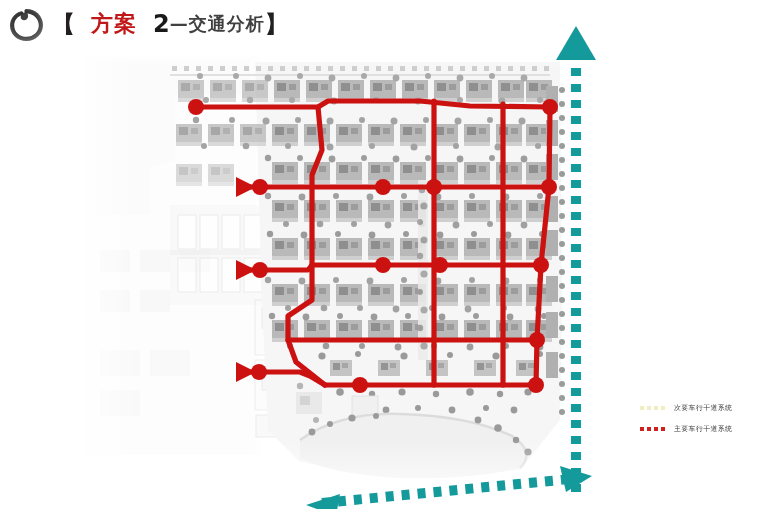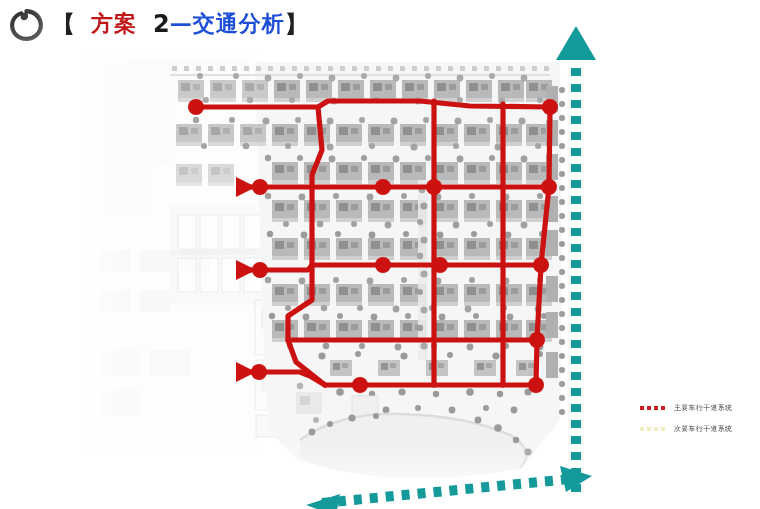--- a/index.html
+++ b/index.html
@@ -52,23 +52,23 @@
   }
   .t-num {
     font-family: "DejaVu Sans", sans-serif;
     font-size: 24px;
     font-weight: bold;
     color: #1a1a1a;
     letter-spacing: 0px;
   }
   .t-black {
     font-family: "DejaVu Sans", sans-serif;
-    font-size: 22px;
+    font-size: 18px;
     font-weight: bold;
-    color: #1d4ed8;
+    color: #404040;
     letter-spacing: 1px;
   }
 
   
   #map-stage {
     position: absolute;
     left: 0; top: 0;
     width: 760px; height: 509px;
     z-index: 10;
   }
@@ -672,30 +672,30 @@
     <span class="t-red">方案</span>
     <span class="t-num">2</span>
     <span class="t-black">—交通分析</span>
     <span class="t-bracket">】</span>
   </div>
 </div>
 
 <div id="legend">
   <div class="legend-row">
     <svg class="legend-swatch" viewBox="0 0 26 4">
+      <rect x="0" y="0" width="4" height="4" fill="#eeeec0"></rect>
+      <rect x="7" y="0" width="4" height="4" fill="#eeeec0"></rect>
+      <rect x="14" y="0" width="4" height="4" fill="#eeeec0"></rect>
+      <rect x="21" y="0" width="4" height="4" fill="#eeeec0"></rect>
+    </svg>
+    <span class="legend-label">次要车行干道系统</span>
+  </div>
+
+  <div class="legend-row">
+    <svg class="legend-swatch" viewBox="0 0 26 4">
       <rect x="0" y="0" width="4" height="4" fill="#cf2020"></rect>
       <rect x="7" y="0" width="4" height="4" fill="#cf2020"></rect>
       <rect x="14" y="0" width="4" height="4" fill="#cf2020"></rect>
       <rect x="21" y="0" width="4" height="4" fill="#cf2020"></rect>
     </svg>
     <span class="legend-label">主要车行干道系统</span>
   </div>
-
-  <div class="legend-row">
-    <svg class="legend-swatch" viewBox="0 0 26 4">
-      <rect x="0" y="0" width="4" height="4" fill="#eeeec0"></rect>
-      <rect x="7" y="0" width="4" height="4" fill="#eeeec0"></rect>
-      <rect x="14" y="0" width="4" height="4" fill="#eeeec0"></rect>
-      <rect x="21" y="0" width="4" height="4" fill="#eeeec0"></rect>
-    </svg>
-    <span class="legend-label">次要车行干道系统</span>
-  </div>
 </div>
 
 </body></html>

